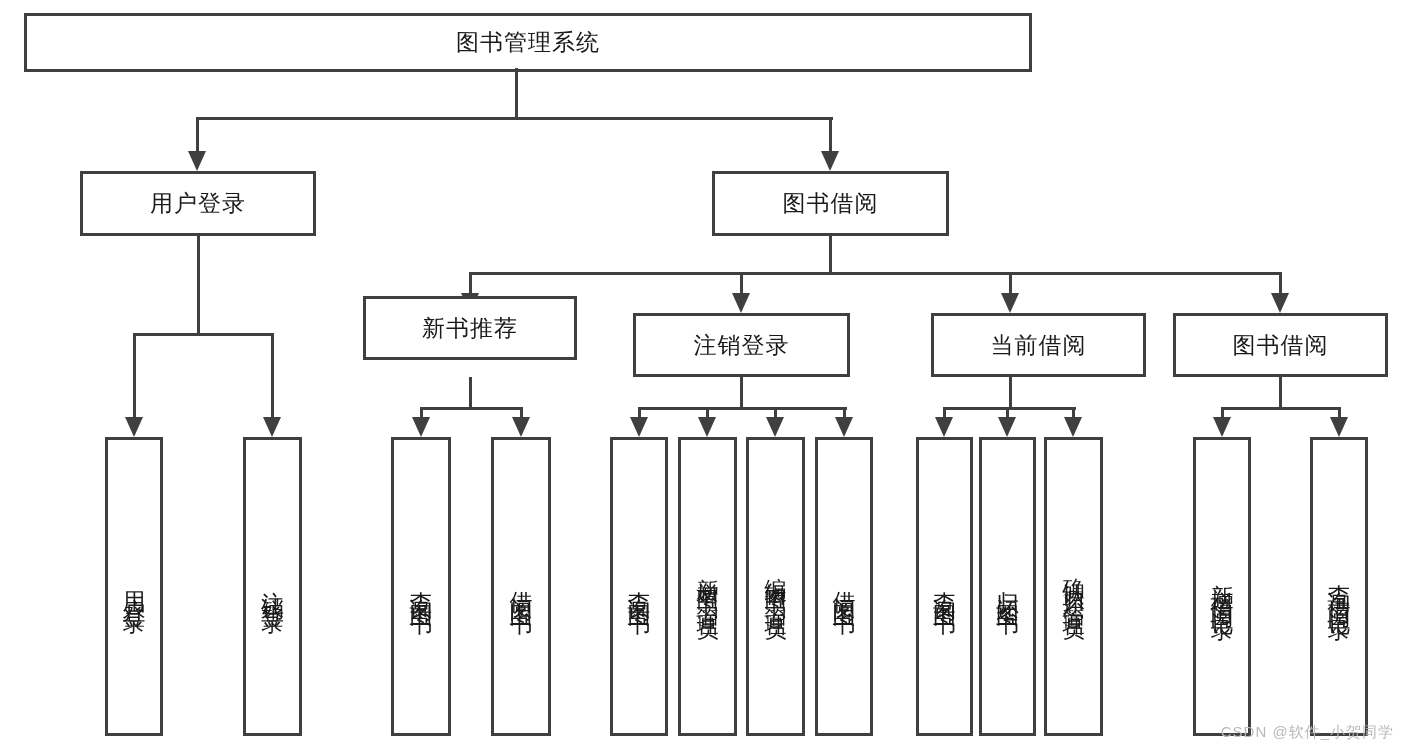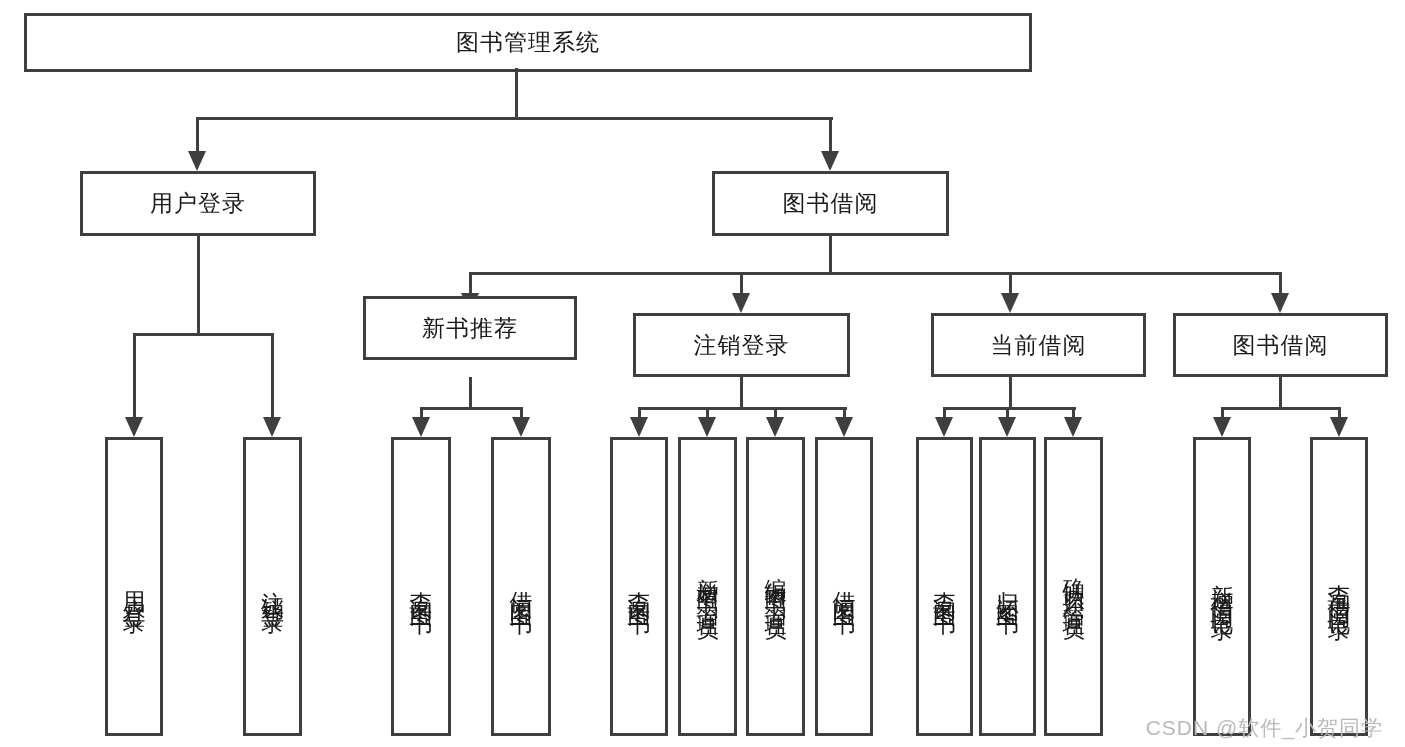--- a/index.html
+++ b/index.html
@@ -24,21 +24,21 @@
     font-size:23px; letter-spacing:7px; line-height:1;
   }
   .vbox.tight{ font-size:22px; letter-spacing:6px; }
   .line{ position:absolute; background:var(--line); }
   .arrow{
     position:absolute; width:0; height:0;
     border-left:9px solid transparent; border-right:9px solid transparent;
     border-top:20px solid var(--line);
   }
   .watermark{
-    position:absolute; right:22px; bottom:5px; font-size:21px; color:var(--wm);
+    position:absolute; right:11px; bottom:5px; font-size:15px; color:var(--wm);
     letter-spacing:1px; white-space:nowrap;
   }
 </style>
 </head>
 <body>
 
 <div class="canvas">
 
   <div class="hbox" style="left:24px;top:13px;width:1008px;height:59px;">图书管理系统</div>
 

